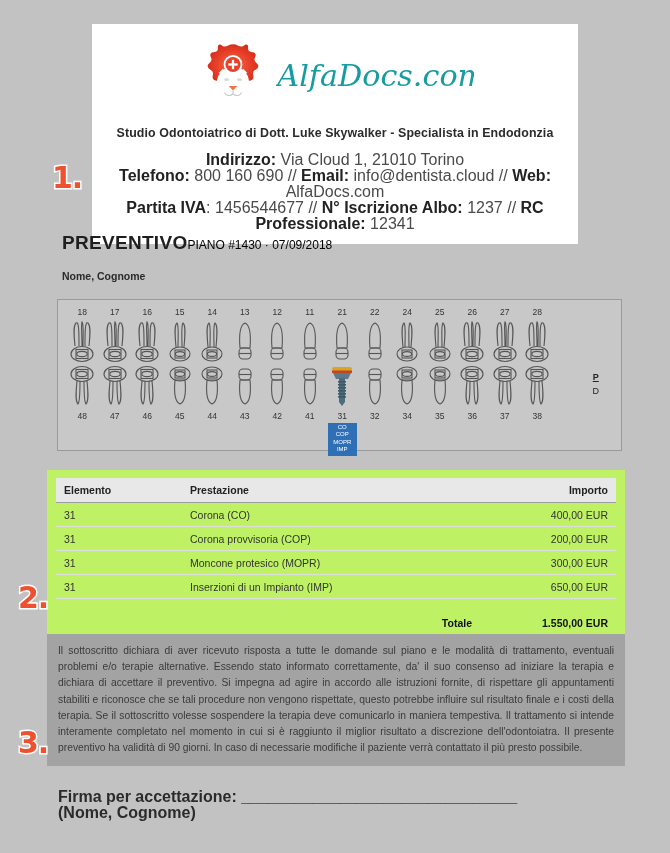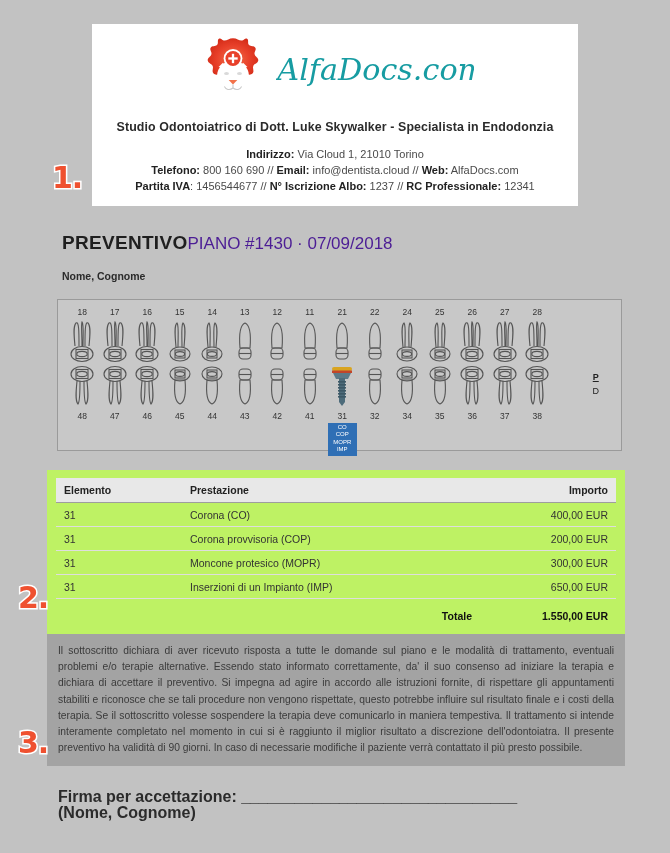--- a/index.html
+++ b/index.html
@@ -32,21 +32,21 @@
   .step-2 { left: 18px; top: 580px; }
   .step-3 { left: 18px; top: 725px; }
 
   
   .header-card {
     position: absolute;
     left: 92px;
     top: 24px;
     width: 486px;
     background: #ffffff;
-    padding: 10px 0 12px 0;
+    padding: 16px 0 12px 0;
     box-sizing: border-box;
     text-align: center;
   }
   .logo-row {
     display: flex;
     align-items: center;
     justify-content: center;
     height: 72px;
     gap: 6px;
   }
@@ -55,21 +55,21 @@
 
   .practice-name {
     font-size: 12.4px;
     font-weight: bold;
     color: #2b2b2b;
     margin-top: 14px;
     margin-bottom: 12px;
     letter-spacing: 0.1px;
   }
   .contact-line {
-    font-size: 11px;
+    font-size: 16px;
     color: #4a4a4a;
     line-height: 16px;
   }
   .contact-line b { color: #222; }
 
   
   .quote-head {
     position: absolute;
     left: 62px;
     top: 232px;
@@ -78,22 +78,22 @@
     align-items: baseline;
     justify-content: flex-start;
   }
   .quote-title {
     font-size: 19px;
     font-weight: bold;
     color: #1f1f1f;
     letter-spacing: 0.3px;
   }
   .quote-meta {
-    font-size: 17px;
-    color: #4c1d95;
+    font-size: 12px;
+    color: #000000;
   }
   .patient-name {
     position: absolute;
     left: 62px;
     top: 270px;
     font-size: 10.5px;
     font-weight: bold;
     color: #2b2b2b;
   }
 
@@ -180,21 +180,21 @@
   table.items th.c-im { text-align: right; width: 120px; }
   table.items td {
     padding: 5.5px 8px;
     border-bottom: 1px solid #dedede;
   }
   table.items td.c-el { text-align: left; }
   table.items td.c-pr { text-align: left; }
   table.items td.c-im { text-align: right; }
   table.items tr.total-row td {
     border-bottom: none;
-    padding-top: 11px;
+    padding-top: 18px;
     font-weight: bold;
     color: #111;
   }
   table.items tr.total-row td.c-pr { text-align: right; }
 
   
   .consent {
     position: absolute;
     left: 47px;
     top: 634px;

